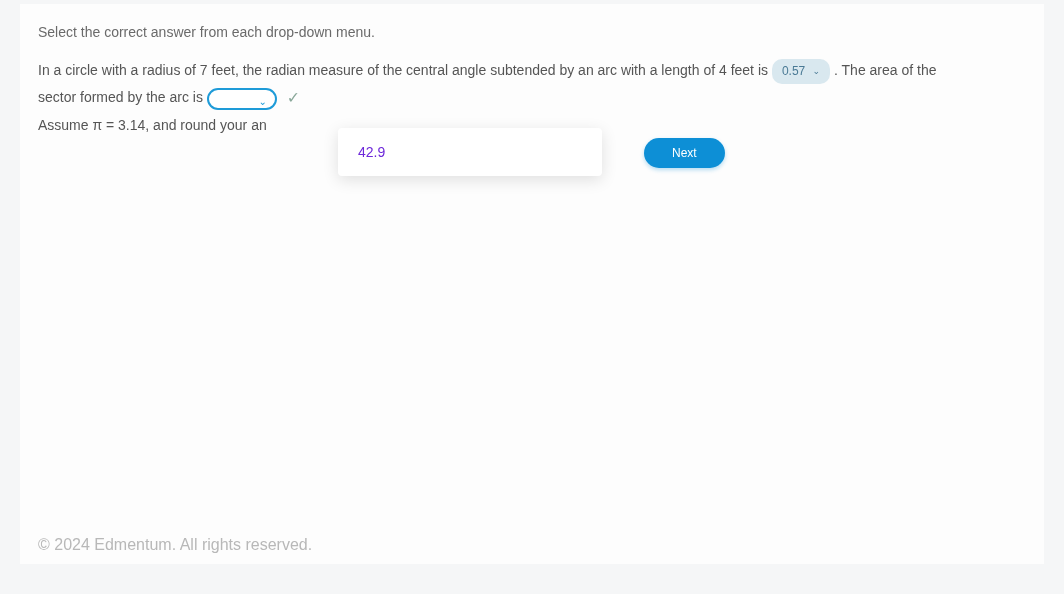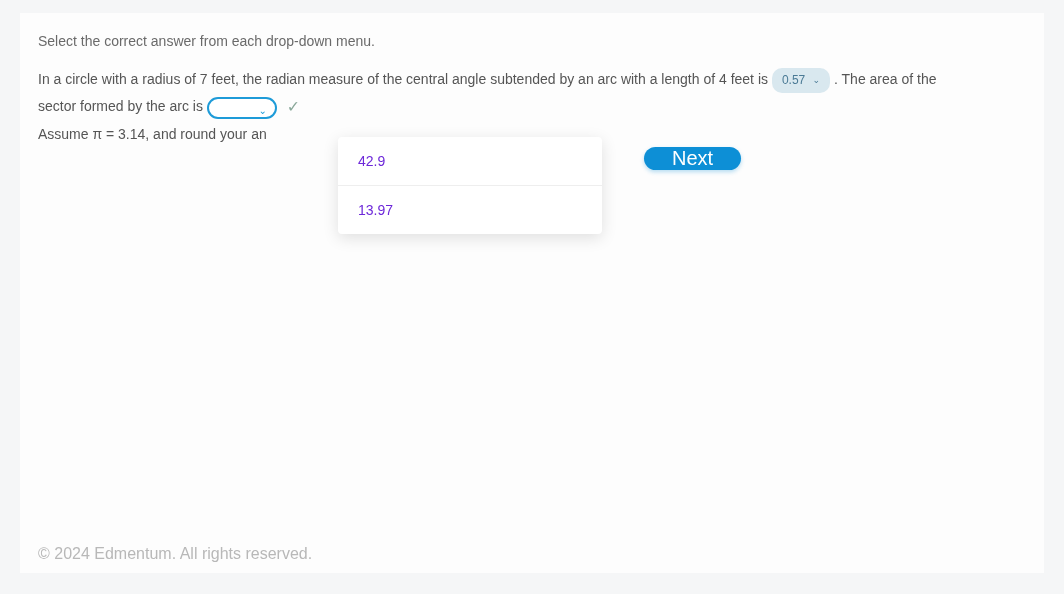--- a/index.html
+++ b/index.html
@@ -10,21 +10,21 @@
     body {
       font-family: Arial, Helvetica, sans-serif;
       background: #f5f6f7;
       width: 1064px;
       height: 594px;
       overflow: hidden;
       position: relative;
     }
     .content-area {
       background: #fdfdfd;
-      margin: 13px 20px;
+      margin: 4px 20px;
       padding: 20px 18px 0 18px;
       min-height: 560px;
       position: relative;
     }
     .instruction {
       color: #6a6a6a;
       font-size: 14px;
       margin-bottom: 18px;
     }
     .question-text {
@@ -93,22 +93,22 @@
       border-bottom: none;
     }
     .next-btn {
       position: absolute;
       left: 624px;
       top: 134px;
       background: #0d8fd6;
       color: #fff;
       border: none;
       border-radius: 20px;
-      padding: 0 28px;
-      font-size: 20px;
+      padding: 8px 28px;
+      font-size: 12px;
       cursor: pointer;
       box-shadow: 0 2px 4px rgba(13,143,214,0.3);
     }
     .footer {
       position: absolute;
       bottom: 10px;
       left: 18px;
       color: #b8b8b8;
       font-size: 16px;
     }
@@ -131,19 +131,18 @@
     <span class="dropdown-trigger">
       <span class="chev">⌄</span>
     </span>
     <span class="check-icon">✓</span>
     <br>
     <span>Assume π = 3.14, and round your an</span>
   </div>
 
   <div class="dropdown-panel">
     <div class="dropdown-option">42.9</div>
-    <div class="dropdown-option">13.97</div>
   </div>
 
   <button class="next-btn">Next</button>
 
   <div class="footer">© 2024 Edmentum. All rights reserved.</div>
 </div>
 
 </body></html>

